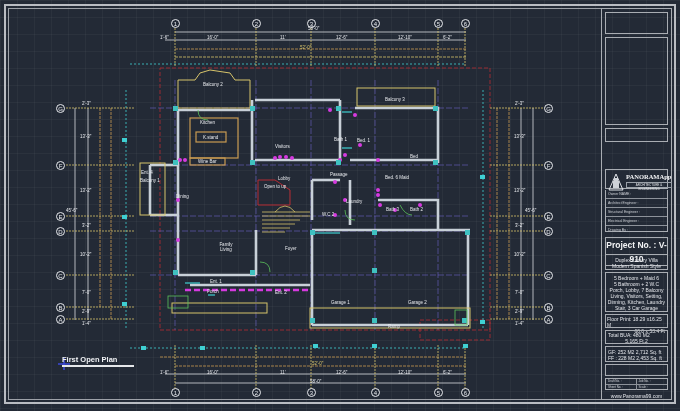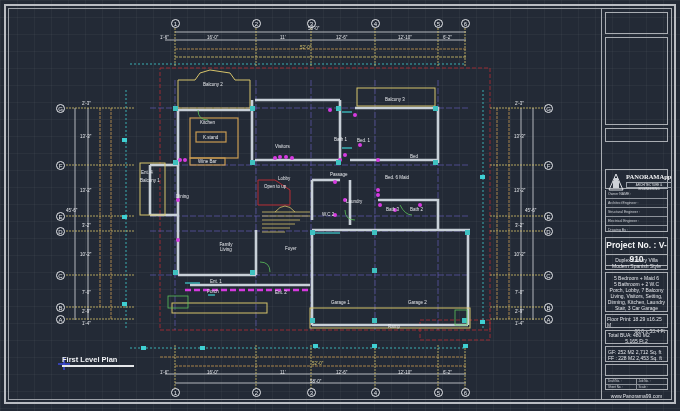--- a/index.html
+++ b/index.html
@@ -342,21 +342,21 @@
   <div class="label" style="left:275px;top:290px;">Ent. 2</div>
   <div class="label" style="left:207px;top:289px;">Porch</div>
   <div class="label" style="left:331px;top:300px;">Garage 1</div>
   <div class="label" style="left:408px;top:300px;">Garage 2</div>
   <div class="label" style="left:388px;top:324px;">Ramp</div>
 
   <svg class="ttl-cross" viewBox="0 0 12 12">
     <line x1="0" y1="6" x2="12" y2="6" stroke="#3b48d8" stroke-width="1.5"></line>
     <line x1="6" y1="0" x2="6" y2="12" stroke="#3b48d8" stroke-width="1.5"></line>
   </svg>
-  <div class="ttl">First Level Plan</div>
+  <div class="ttl">First Open Plan</div>
   <div class="ttl-line"></div>
 
   <div class="tb">
     <div class="tb-box" style="top:3px;height:22px;"></div>
     <div class="tb-box" style="top:28px;height:88px;"></div>
     <div class="tb-box" style="top:119px;height:14px;"></div>
 
     <div class="tb-box" style="top:160px;height:20px;">
       <svg class="tb-logo" viewBox="0 0 16 18">
         <polygon points="8,1 15,17 1,17" fill="none" stroke="#e0e3e8" stroke-width="1"></polygon>

